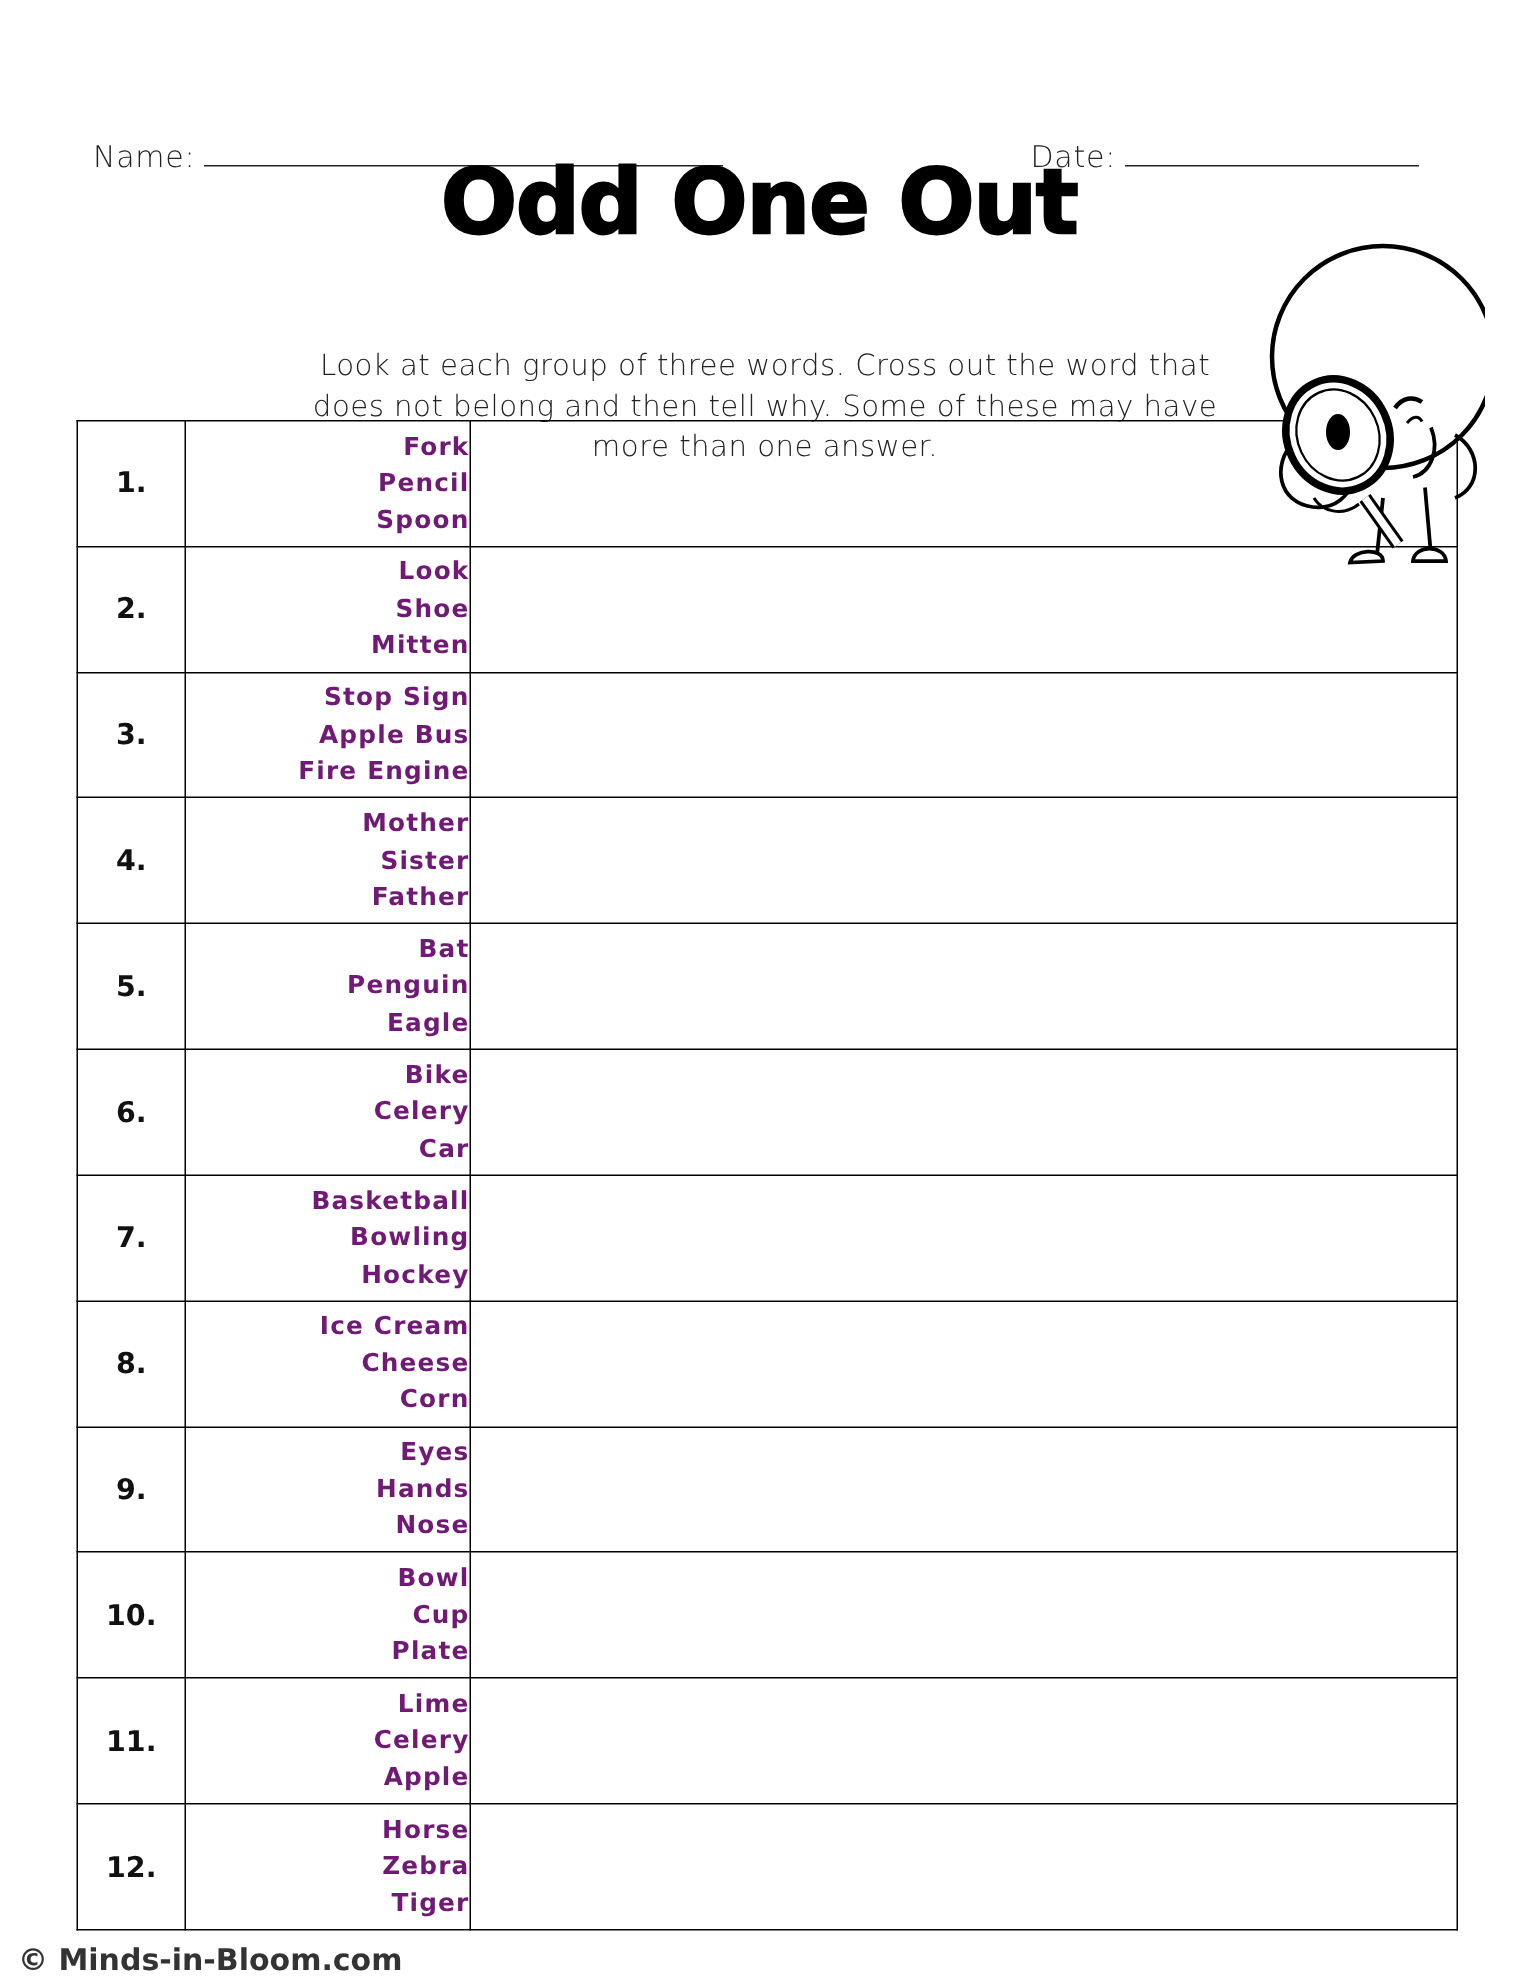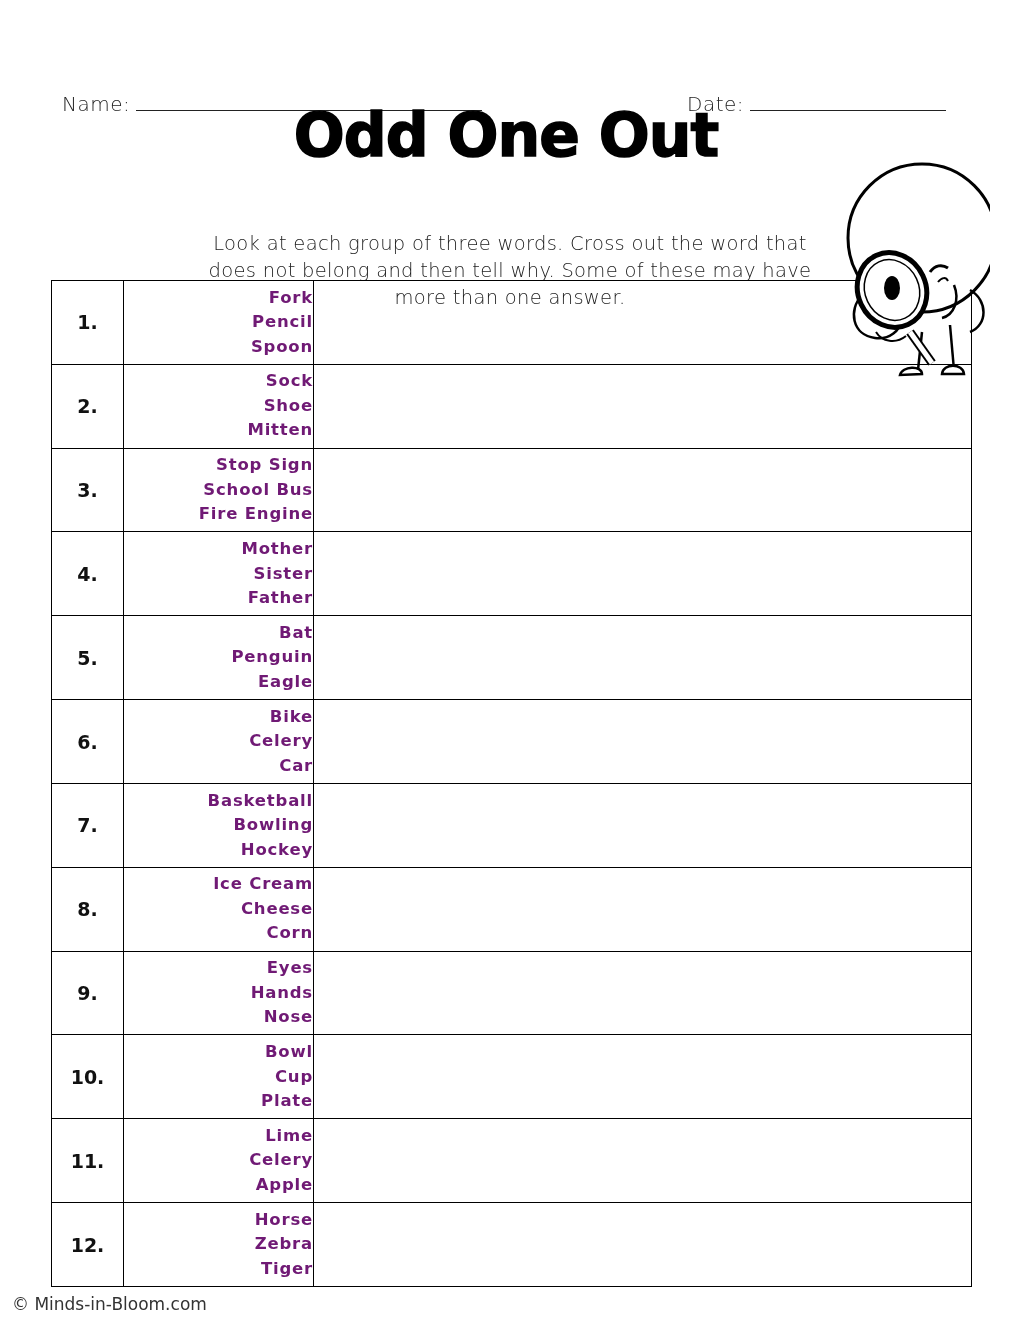--- a/index.html
+++ b/index.html
@@ -51,22 +51,22 @@
   }
   .words-cell span { display: block; }
   .answer-cell { background: transparent; }
 
   .mascot {
     position: absolute; left: 830px; top: 160px; width: 160px; height: 225px;
     z-index: 2;
   }
 
   .footer {
-    position: absolute; left: 12px; top: 1294px; font-size: 17px;
-    font-family: "DejaVu Sans", sans-serif; font-weight: 400; color: #333;
+    position: absolute; left: 12px; top: 1294px; font-size: 20px;
+    font-family: "DejaVu Sans", sans-serif; font-weight: 700; color: #333;
   }
 </style>
 </head>
 <body>
 
 <div id="name-line" class="header-line">
   <span>Name:</span><span class="blank"></span>
 </div>
 <div id="date-line" class="header-line">
   <span>Date:</span><span class="blank"></span>
@@ -117,31 +117,31 @@
       <td class="words-cell">
         <span>Fork</span>
         <span>Pencil</span>
         <span>Spoon</span>
       </td>
       <td class="answer-cell"></td>
     </tr>
     <tr>
       <td class="num-cell">2.</td>
       <td class="words-cell">
-        <span>Sock</span>
+        <span>Look</span>
         <span>Shoe</span>
         <span>Mitten</span>
       </td>
       <td class="answer-cell"></td>
     </tr>
     <tr>
       <td class="num-cell">3.</td>
       <td class="words-cell">
         <span>Stop Sign</span>
-        <span>School Bus</span>
+        <span>Apple Bus</span>
         <span>Fire Engine</span>
       </td>
       <td class="answer-cell"></td>
     </tr>
     <tr>
       <td class="num-cell">4.</td>
       <td class="words-cell">
         <span>Mother</span>
         <span>Sister</span>
         <span>Father</span>

